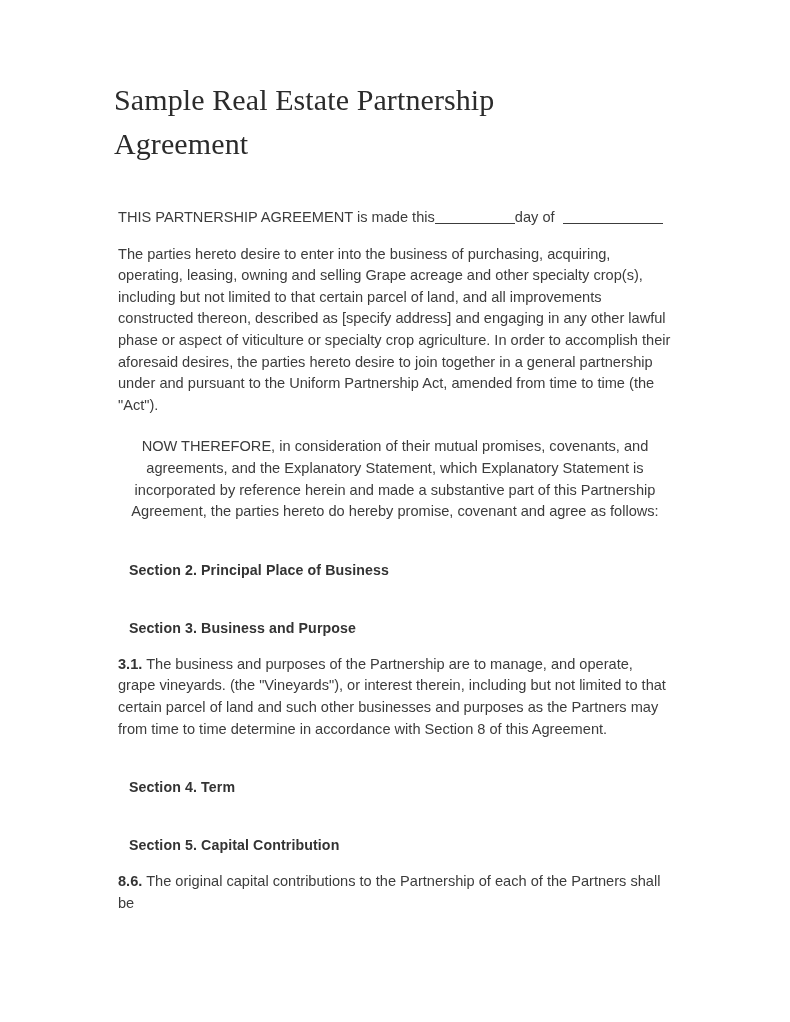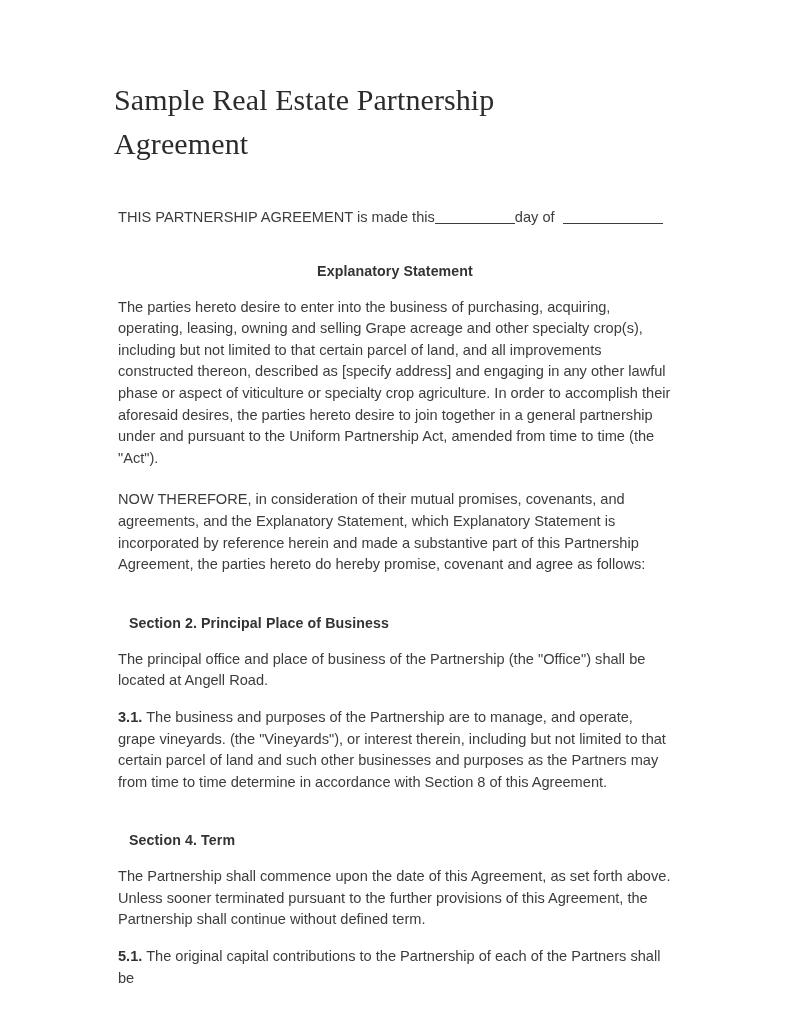--- a/index.html
+++ b/index.html
@@ -53,20 +53,21 @@
     margin: 4px;
     text-align: left;
   }
 
   .para-intro {
     padding-top: 37px;
   }
 
   .para-gap {
     margin-top: 20px;
+    text-align: center;
   }
 
   .para-after-heading {
     margin-top: 15px;
   }
 
   
   .center-heading {
     font-size: 14.2px;
     line-height: 21px;
@@ -110,34 +111,33 @@
 
 <div class="page">
   <div class="content">
 
     <h1 class="doc-title">Sample Real Estate Partnership Agreement</h1>
 
     <p class="para para-intro">
       <span>THIS PARTNERSHIP AGREEMENT is made this</span><span class="blank blank-a"></span><span>day of </span><span class="blank blank-b"></span><br>
     </p>
 
-    <p class="center-heading">Explanatory Statement</p>
 
     <p class="para para-after-heading">The parties hereto desire to enter into the business of purchasing, acquiring, operating, leasing, owning and selling Grape acreage and other specialty crop(s), including but not limited to that certain parcel of land, and all improvements constructed thereon, described as [specify address] and engaging in any other lawful phase or aspect of viticulture or specialty crop agriculture. In order to accomplish their aforesaid desires, the parties hereto desire to join together in a general partnership under and pursuant to the Uniform Partnership Act, amended from time to time (the "Act").</p>
 
     <p class="para para-gap">NOW THEREFORE, in consideration of their mutual promises, covenants, and agreements, and the Explanatory Statement, which Explanatory Statement is incorporated by reference herein and made a substantive part of this Partnership Agreement, the parties hereto do hereby promise, covenant and agree as follows:</p>
 
     <p class="section-heading">Section 2. Principal Place of Business</p>
-    <p class="para para-after-heading">The principal office and place of business of the Partnership (the "Office") shall be located at Angell Road.</p>
 
+    <p class="section-heading">Section 3. Business and Purpose</p>
     <p class="para para-after-heading">
       <span class="num-prefix">3.1.</span><span> The business and purposes of the Partnership are to manage, and operate, grape vineyards. (the "Vineyards"), or interest therein, including but not limited to that certain parcel of land and such other businesses and purposes as the Partners may from time to time determine in accordance with Section 8 of this Agreement.</span>
     </p>
 
     <p class="section-heading">Section 4. Term</p>
-    <p class="para para-after-heading">The Partnership shall commence upon the date of this Agreement, as set forth above. Unless sooner terminated pursuant to the further provisions of this Agreement, the Partnership shall continue without defined term.</p>
 
+    <p class="section-heading">Section 5. Capital Contribution</p>
     <p class="para para-after-heading">
-      <span class="num-prefix">5.1.</span><span> The original capital contributions to the Partnership of each of the Partners shall be</span>
+      <span class="num-prefix">8.6.</span><span> The original capital contributions to the Partnership of each of the Partners shall be</span>
     </p>
 
   </div>
 </div>
 
 </body></html>

